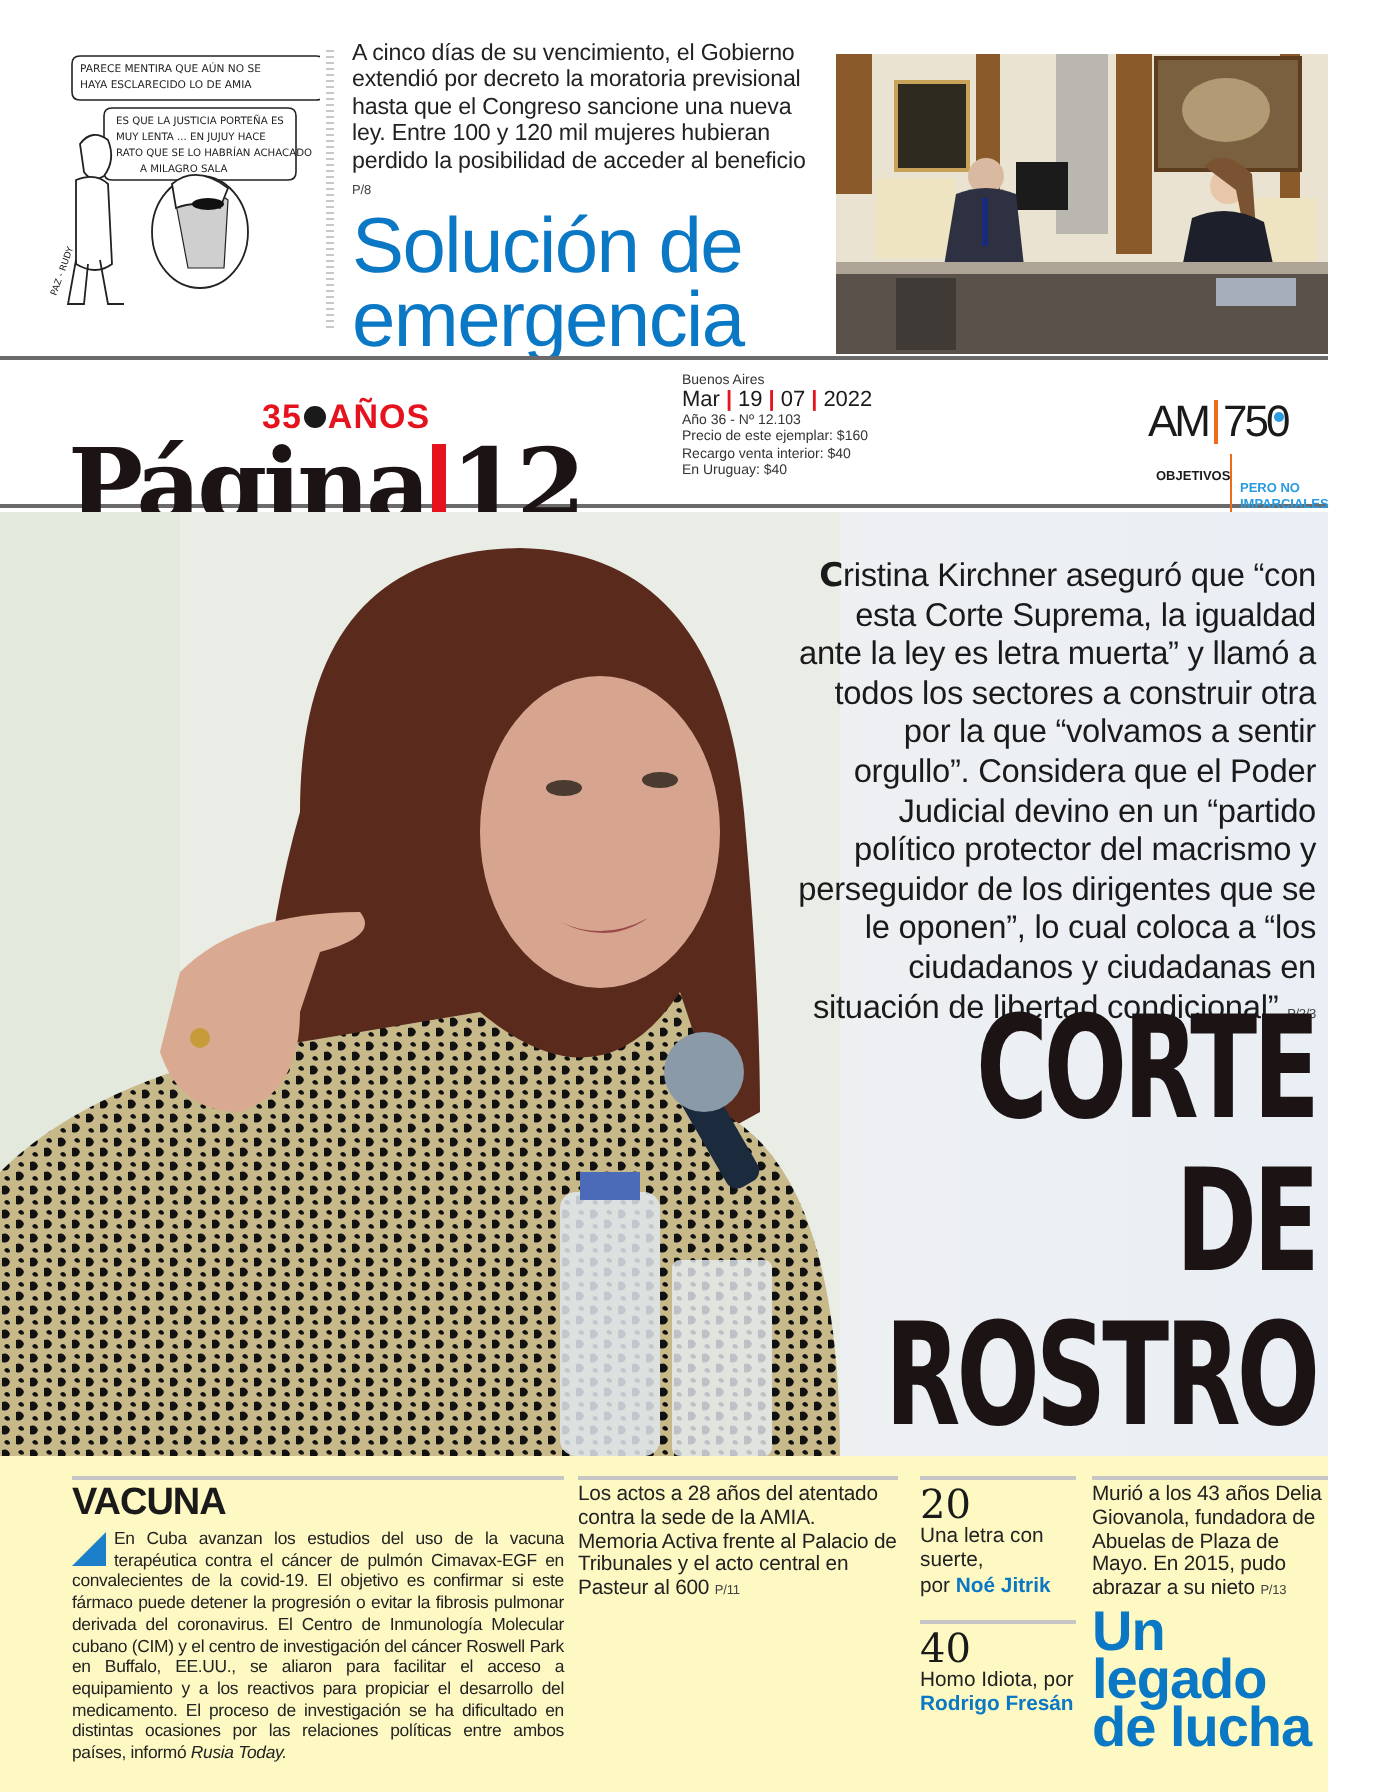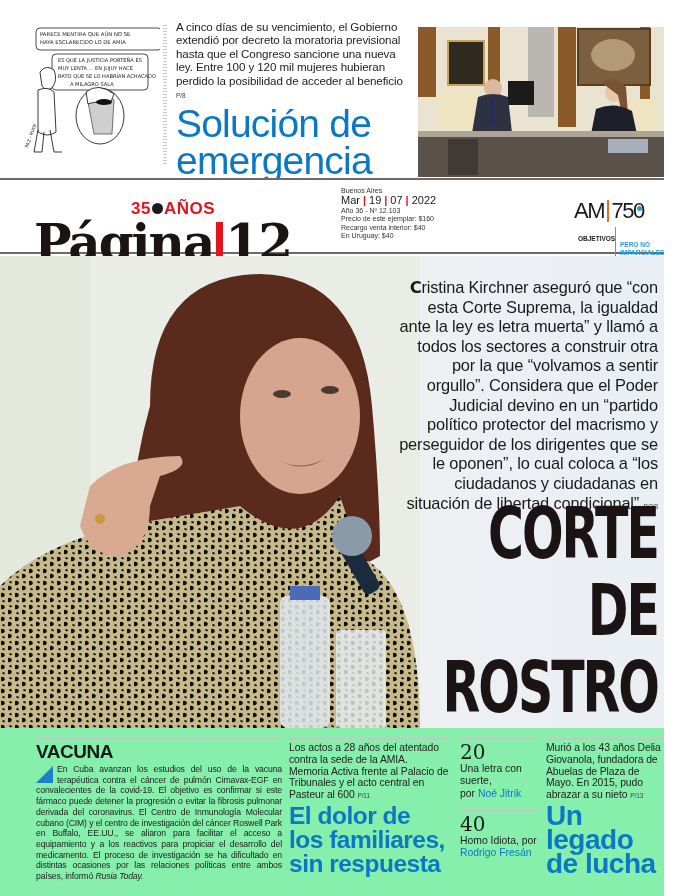--- a/index.html
+++ b/index.html
@@ -79,42 +79,42 @@
   }
   .hero-text .dropcap { font-weight: bold; font-family: "DejaVu Sans", sans-serif; }
   .hero-headline {
     position: absolute; left: 412px; top: 240px; width: 246px; text-align: right;
     font-family: "DejaVu Sans", sans-serif; font-weight: bold; color: #1c1414;
     font-size: 49px; line-height: 53px; letter-spacing: -2px;
     transform: scaleY(1.45); transform-origin: top right;
   }
 
   
-  .bottom { position: absolute; left: 0; top: 728px; width: 664px; height: 168px; background: #86efac; }
+  .bottom { position: absolute; left: 0; top: 728px; width: 664px; height: 168px; background: #fef9c3; }
   .rule { position: absolute; height: 2px; background: #c6c6c6; }
   .vacuna { position: absolute; left: 36px; top: 14px; width: 246px; }
   .vacuna .kicker { font-size: 19px; font-weight: bold; color: #1a1a1a; letter-spacing: -0.5px; line-height: 20px; }
   .vacuna .body {
     font-size: 8.7px; line-height: 10.7px; color: #222; margin-top: 2px; text-align: justify;
     letter-spacing: -0.15px;
   }
   .vacuna .tri {
     float: left; width: 0; height: 0; border-left: 17px solid transparent;
     border-bottom: 17px solid #1b7fc9; margin: 2px 4px 0 0;
   }
   .story { position: absolute; }
   .story .summary { font-size: 10.4px; line-height: 11.8px; color: #222; letter-spacing: -0.1px; }
   .story .headline { font-size: 24.5px; line-height: 24px; color: #0a78c4; letter-spacing: -0.5px; margin-top: 2px; }
   .amia { left: 289px; top: 14px; width: 160px; }
   .delia { left: 546px; top: 14px; width: 118px; }
   .delia .headline { font-size: 28px; }
   .numbered { position: absolute; left: 460px; width: 84px; }
   .numbered .num { font-family: "DejaVu Serif", serif; font-size: 20px; line-height: 21px; color: #1a1a1a; }
   .numbered .desc { font-size: 10.4px; line-height: 12.4px; color: #222; }
-  .numbered .author { font-weight: normal; color: #0a78c4; }
+  .numbered .author { font-weight: bold; color: #0a78c4; }
   .n20 { top: 14px; }
   .n40 { top: 86px; }
 </style>
 </head>
 <body>
 
 <div class="page">
 
   <div class="cartoon">
     <svg viewBox="0 0 142 140">
@@ -264,21 +264,20 @@
       <p class="body">
         <span class="tri"></span><span>En Cuba avanzan los estudios del uso de la vacuna terapéutica contra el cáncer de pulmón Cimavax-EGF en convalecientes de la covid-19. El objetivo es confirmar si este fármaco puede detener la progresión o evitar la fibrosis pulmonar derivada del coronavirus. El Centro de Inmunología Molecular cubano (CIM) y el centro de investigación del cáncer Roswell Park en Buffalo, EE.UU., se aliaron para facilitar el acceso a equipamiento y a los reactivos para propiciar el desarrollo del medicamento. El proceso de investigación se ha dificultado en distintas ocasiones por las relaciones políticas entre ambos países, informó </span><em>Rusia Today.</em>
       </p>
     </div>
 
     <div class="story amia">
       <p class="summary">
         <span>Los actos a 28 años del atentado contra la sede de la AMIA. Memoria Activa frente al Palacio de Tribunales y el acto central en Pasteur al 600</span>
         <span class="pageref">P/11</span>
       </p>
-      <h3 class="headline">El dolor de los familiares, sin respuesta</h3>
     </div>
 
     <div class="numbered n20">
       <div class="num">20</div>
       <div class="desc">
         <span>Una letra con suerte,</span><br>
         <span>por </span><span class="author">Noé Jitrik</span>
       </div>
     </div>
 

